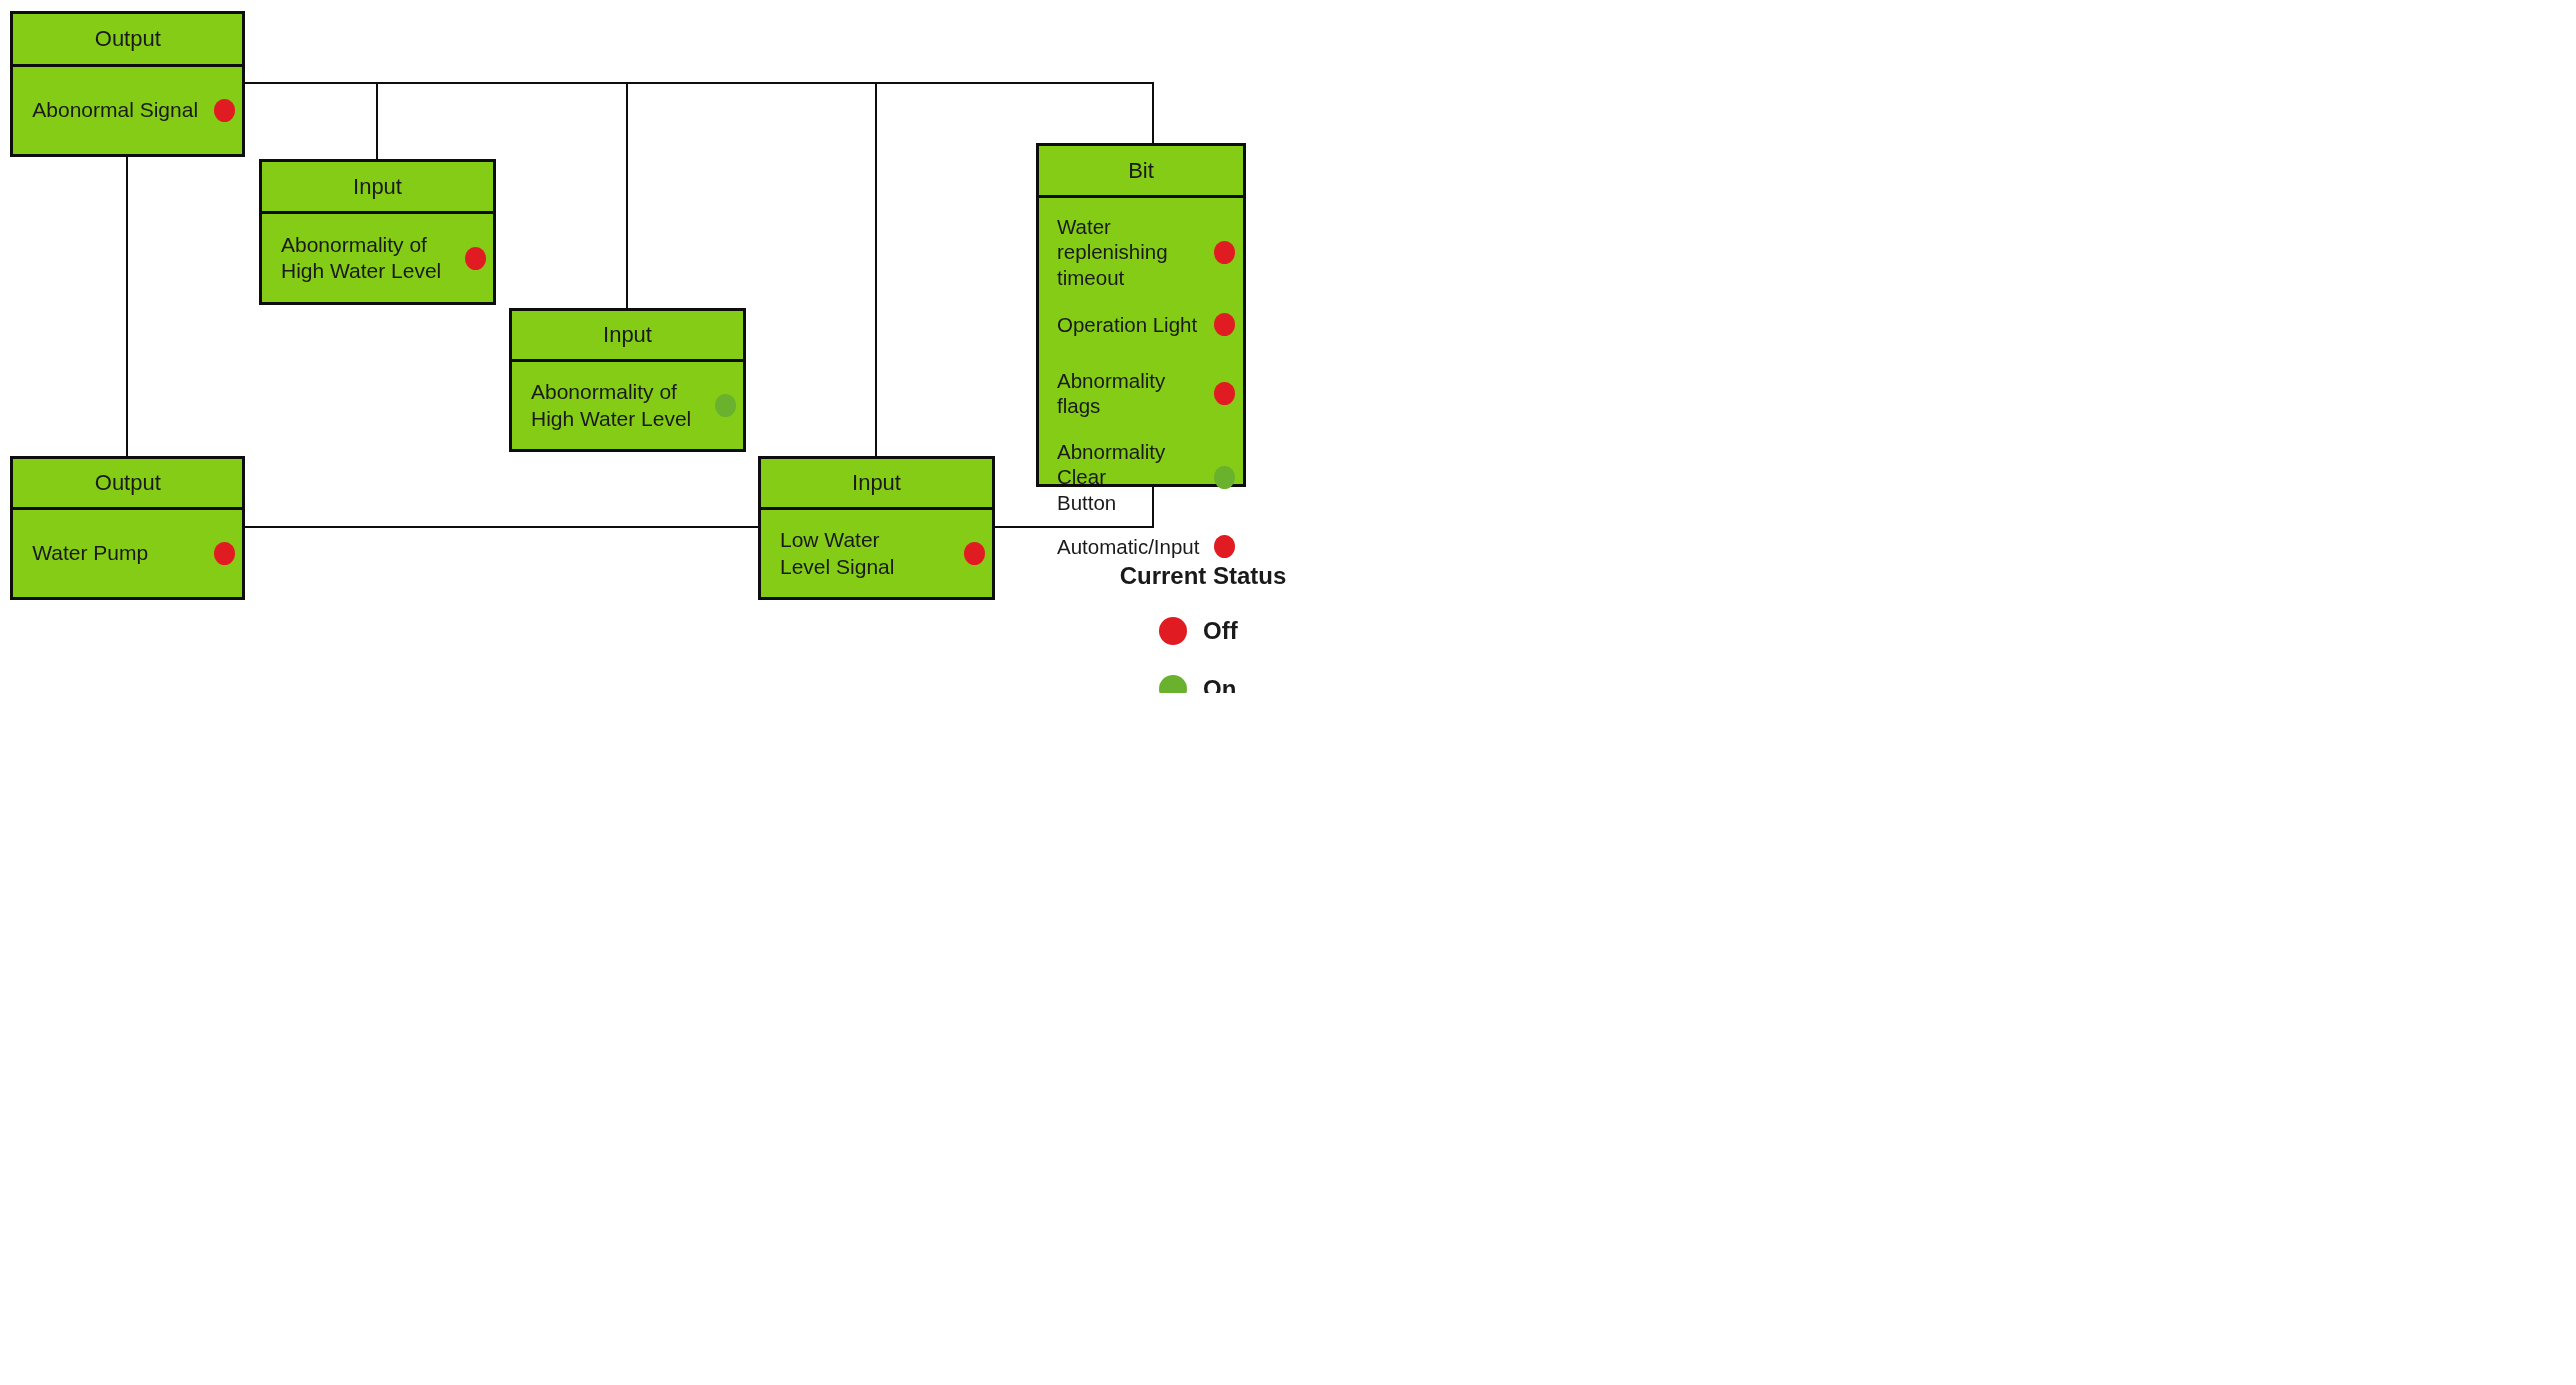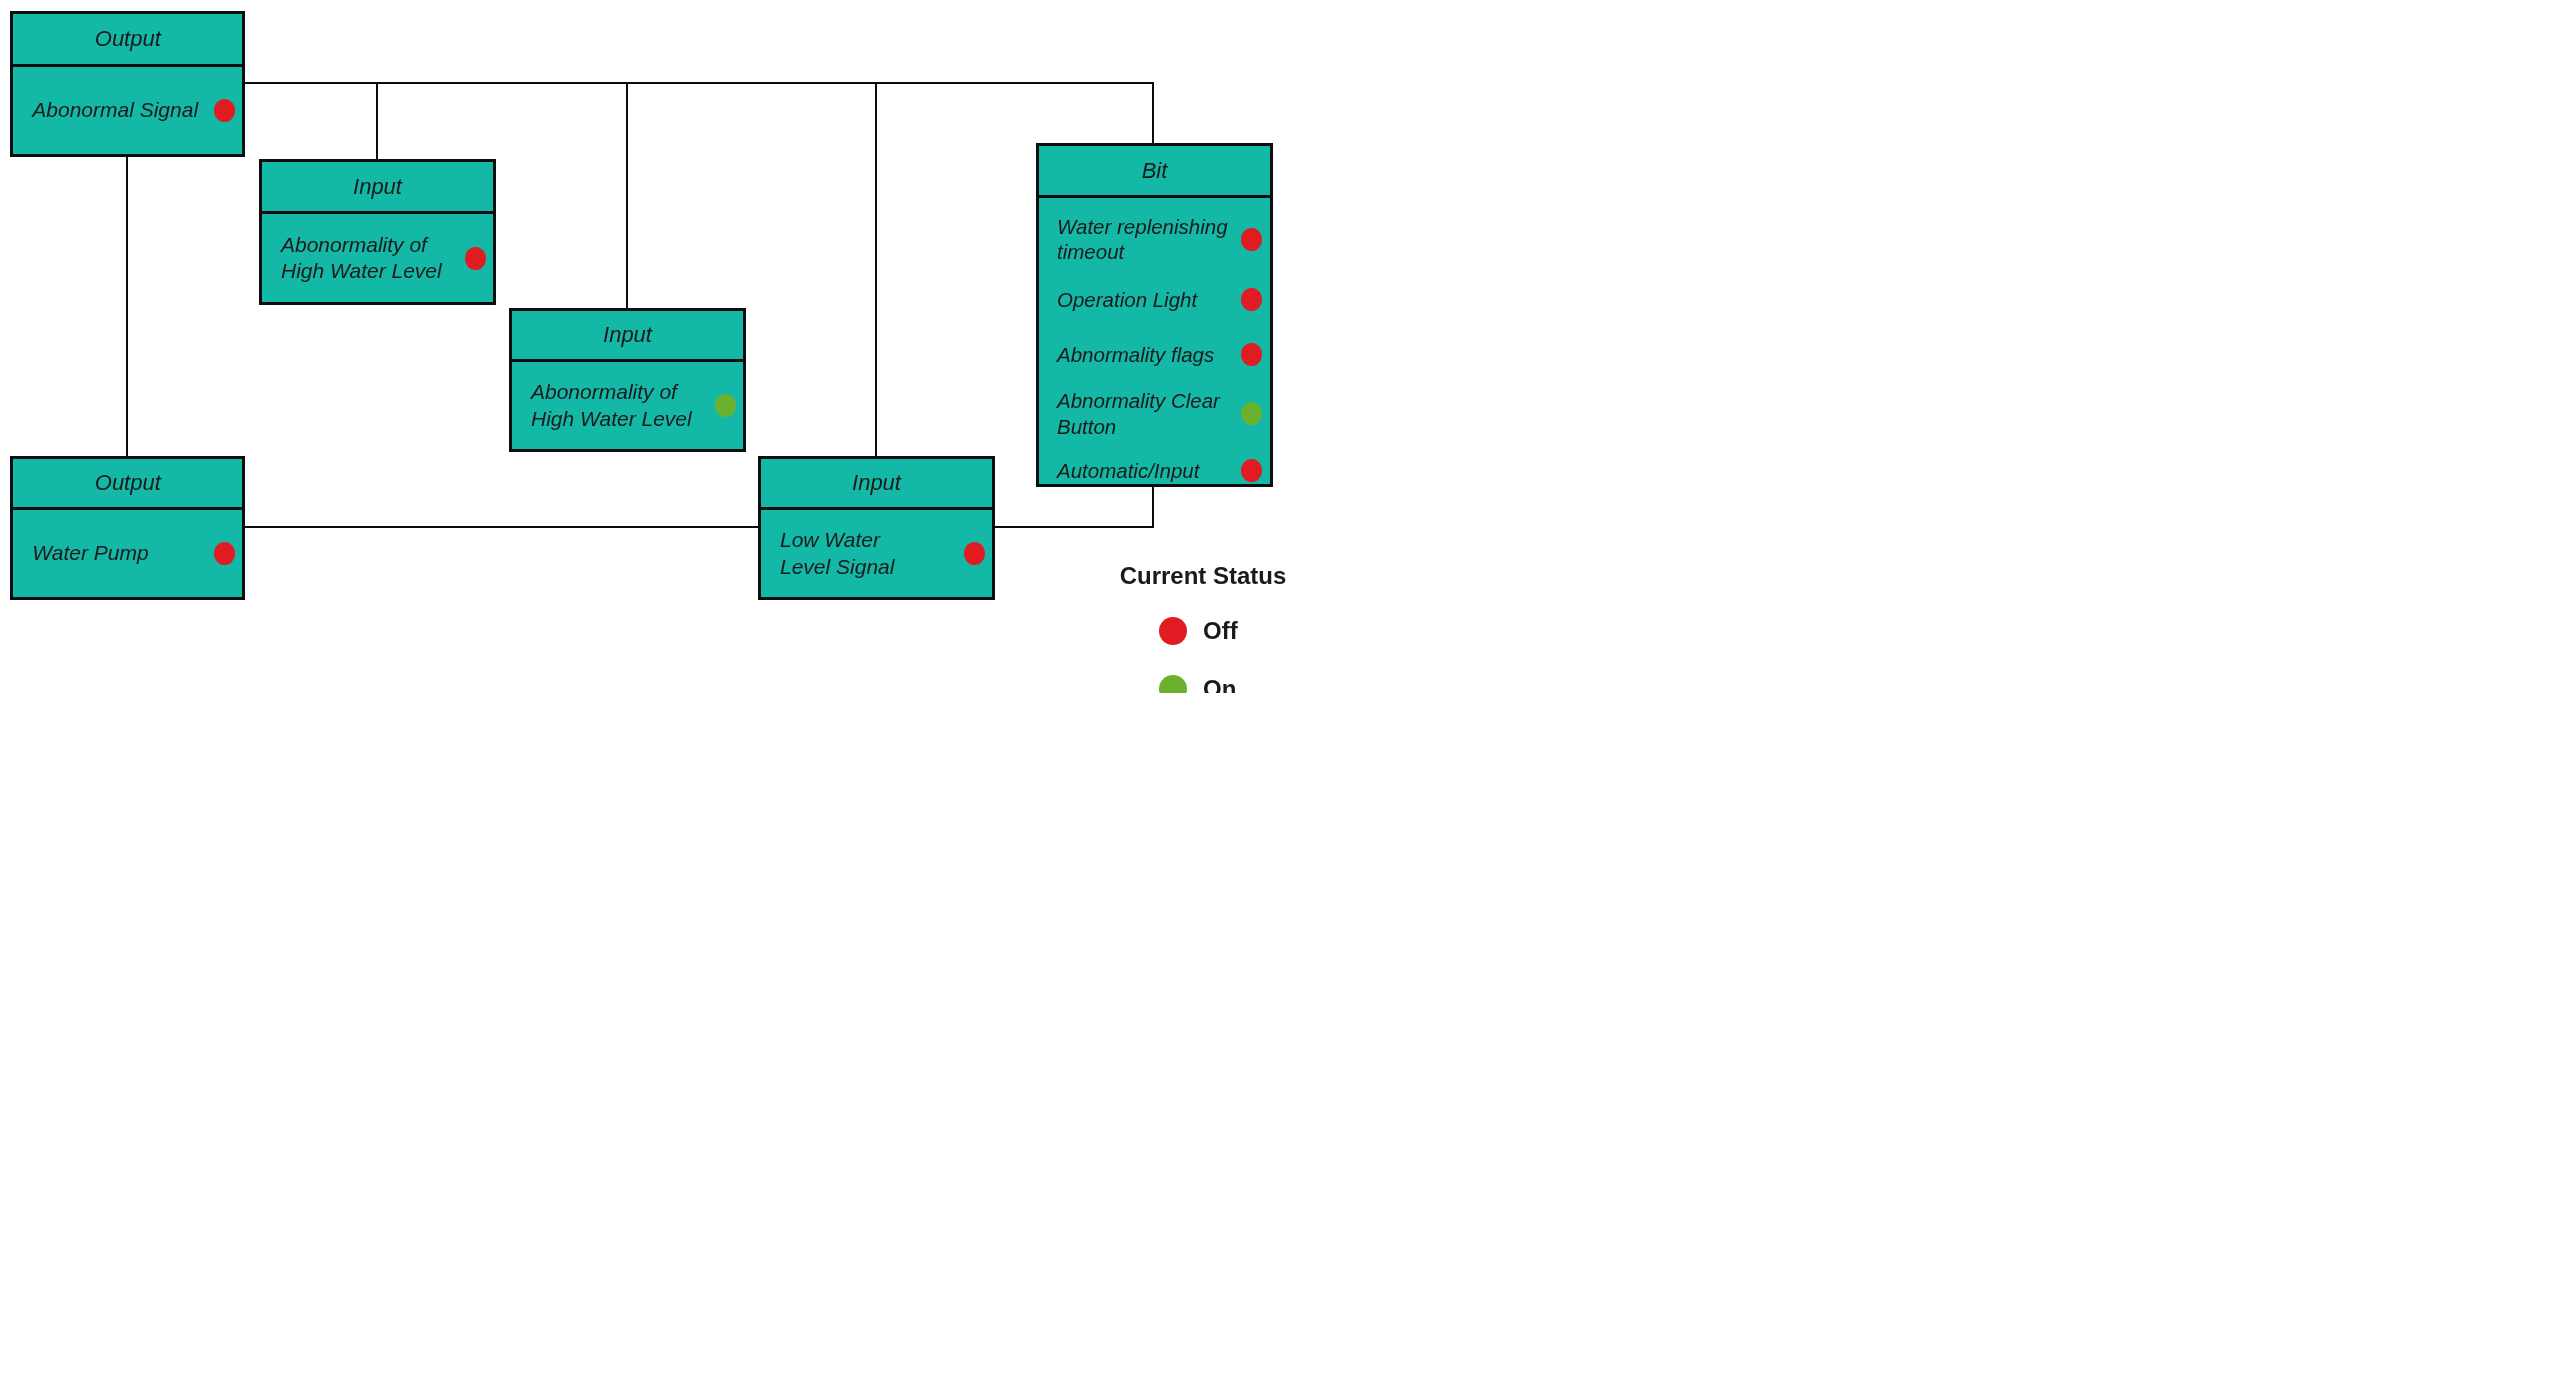--- a/index.html
+++ b/index.html
@@ -6,23 +6,23 @@
   .canvas{
     position:relative;
     width:1288px;height:693px;
     background:#ffffff;
     font-family:"Liberation Sans", sans-serif;
     color:#1a1a1a;
     overflow:hidden;
   }
   .line{position:absolute;background:#0d0d0d;z-index:1;}
   .box{
-    position:absolute;background:#14b8a6;
+    position:absolute;background:#84cc16;
     border:3.2px solid #0d0d0d;box-sizing:border-box;
-    z-index:2;display:flex;flex-direction:column;font-style:italic;
+    z-index:2;display:flex;flex-direction:column;
   }
   .box-header{
     border-bottom:3.2px solid #0d0d0d;
     display:flex;align-items:center;justify-content:center;
     font-size:22px;flex-shrink:0;box-sizing:border-box;
   }
   .box-body{
     flex:1;display:flex;align-items:center;
   }
   .label{
@@ -115,21 +115,21 @@
   <div class="box" style="left:10.3px;top:456px;width:235px;height:144px;">
     <div class="box-header" style="height:51px;">
       <span>Output</span>
     </div>
     <div class="box-body">
       <span class="label">Water Pump</span>
       <span class="dot" style="background: rgb(225, 27, 34);"></span>
     </div>
   </div>
 
-  <div class="box" style="left:1036px;top:143px;width:237px;height:344px;">
+  <div class="box" style="left:1036px;top:143px;width:210px;height:344px;">
     <div class="box-header" style="height:52px;">
       <span>Bit</span>
     </div>
     <div class="box-body bit-body">
       <div class="bit-row bit-row-1">
         <span class="label">Water replenishing
 timeout</span>
         <span class="dot" style="background: rgb(225, 27, 34);"></span>
       </div>
       <div class="bit-row bit-row-2">

